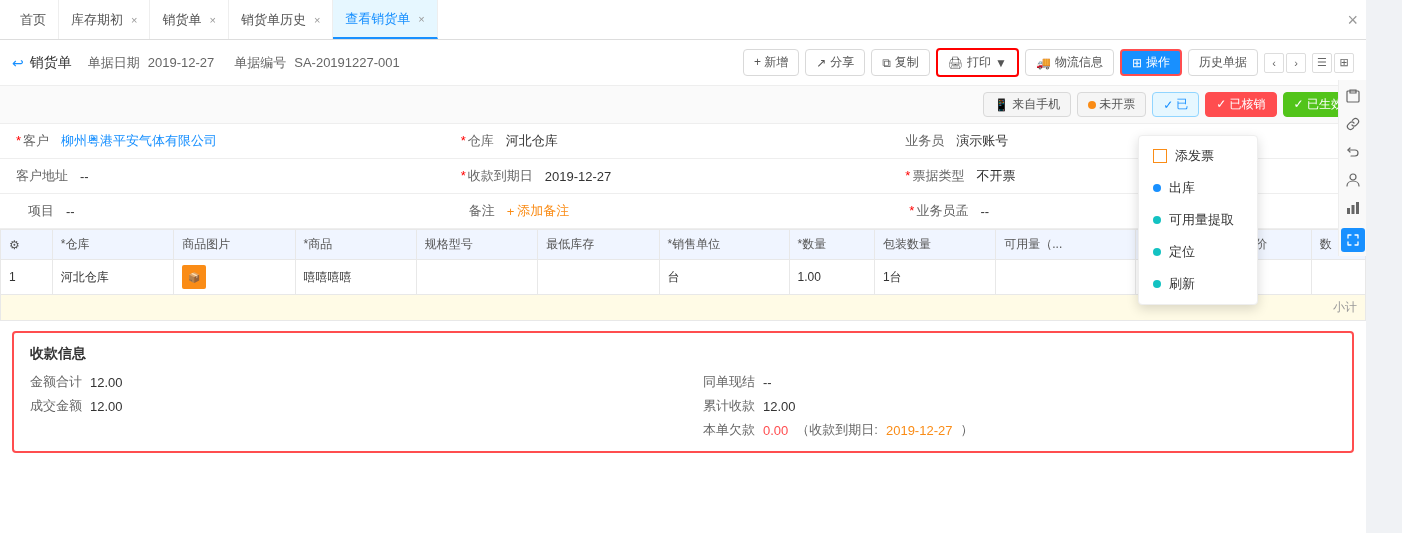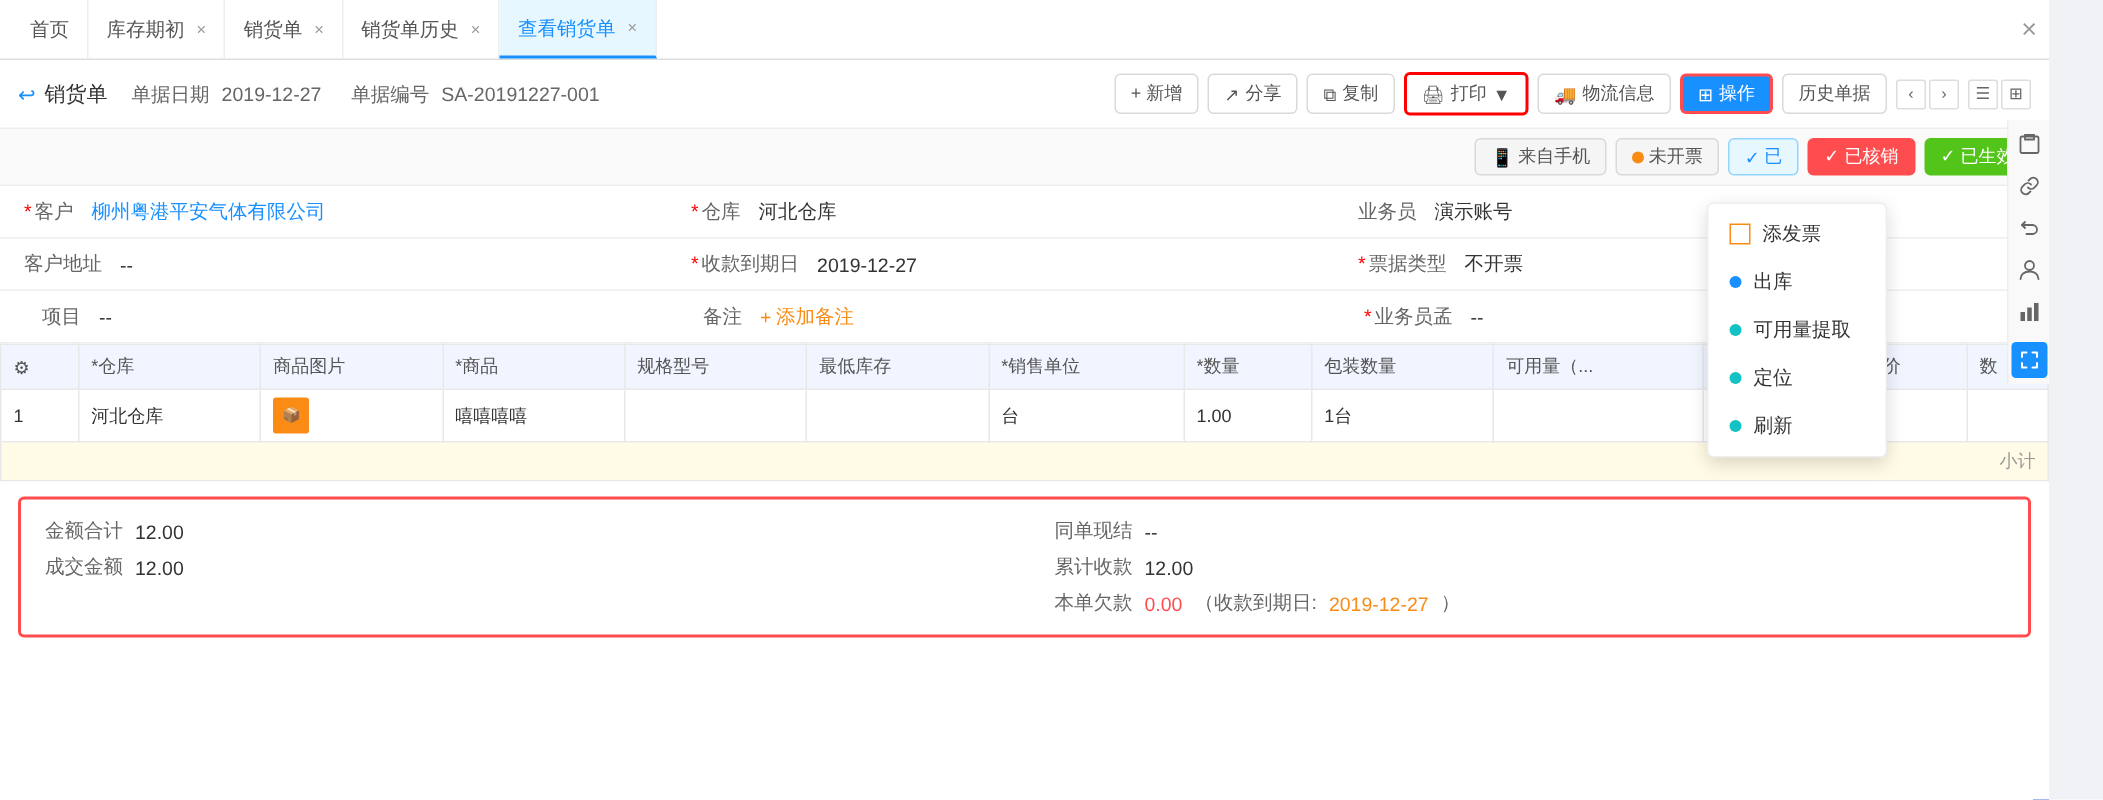--- a/index.html
+++ b/index.html
@@ -342,20 +342,21 @@
             <td></td>
           </tr>
           <tr class="subtotal-row">
             <td colspan="13" style="color:#999; padding:4px 8px;">小计</td>
           </tr>
         </tbody>
       </table>
     </div>
 
     <div class="bottom-summary">
+      <div class="summary-title">收款信息</div>
       <div class="summary-grid">
         <div>
           <div class="summary-row">
             <span class="summary-label">金额合计</span>
             <span class="summary-value">12.00</span>
           </div>
           <div class="summary-row" style="margin-top:6px;">
             <span class="summary-label">成交金额</span>
             <span class="summary-value">12.00</span>
           </div>

